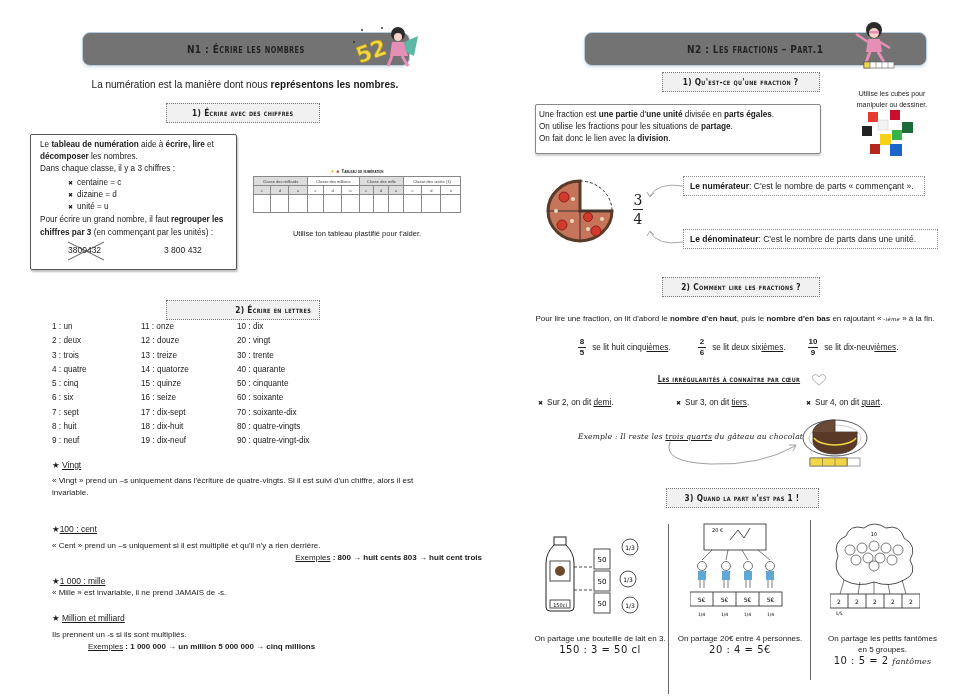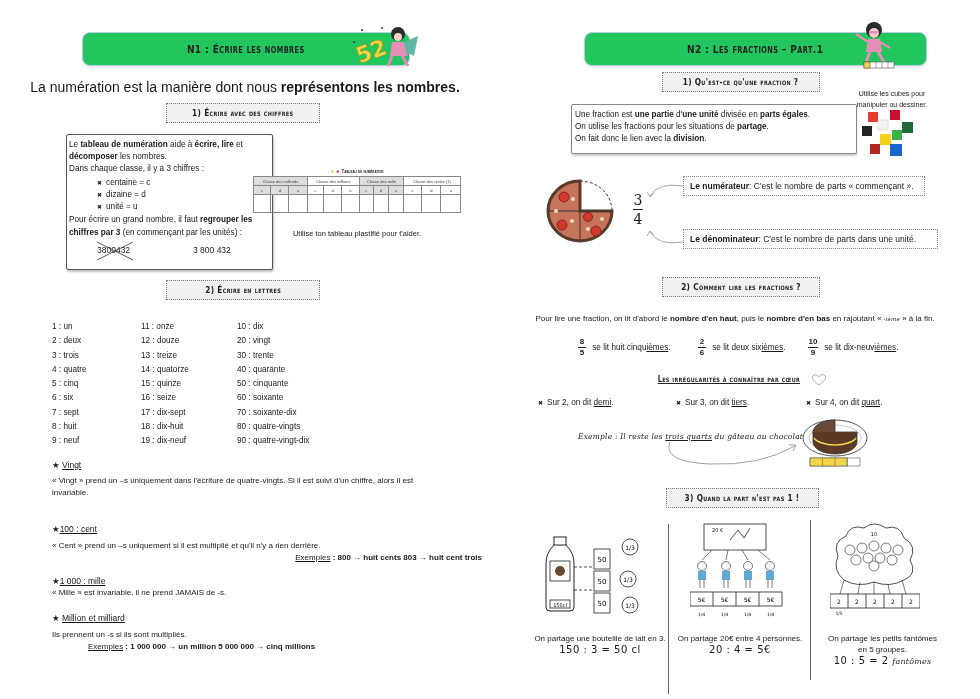--- a/index.html
+++ b/index.html
@@ -4,42 +4,42 @@
 <style>
   * { box-sizing: border-box; margin: 0; padding: 0; }
   html, body { width: 980px; height: 699px; background: #ffffff; overflow: hidden; }
   body { font-family: "Liberation Sans", sans-serif; color: #1a1a1a; position: relative; font-size: 8.5px; }
   .page { position: absolute; top: 0; height: 699px; }
   .page-left { left: 0; width: 490px; }
   .page-right { left: 490px; width: 490px; }
 
   .title-bar {
     position: absolute; height: 34px; border: 1px solid #b9cde0; border-radius: 8px;
-    background: #22c55e; box-shadow: 0 2px 3px rgba(150,170,190,0.25);
+    background: #737373; box-shadow: 0 2px 3px rgba(150,170,190,0.25);
     display: flex; align-items: center; justify-content: center;
   }
   .title-text {
     font-family: "DejaVu Sans", sans-serif; font-weight: bold; font-size: 11px;
     letter-spacing: 0.5px; font-variant: small-caps; color: #222; transform: scaleX(0.82);
   }
   .section-box {
     position: absolute; height: 20px; border: 1px dotted #777; background: #f1f1f1;
     display: flex; align-items: center; justify-content: center;
   }
   .section-text {
     font-family: "DejaVu Sans", sans-serif; font-weight: bold; font-size: 9px;
     font-variant: small-caps; letter-spacing: 0.4px; color: #222; transform: scaleX(0.82); white-space: nowrap;
   }
   .abs { position: absolute; }
   b { font-weight: bold; }
   .u { text-decoration: underline; }
 
   .rough-box {
     position: absolute; border: 1.2px solid #555; border-radius: 2px;
-    box-shadow: 1px 2px 2px rgba(0,0,0,0.25); background: #fff; margin-left: 36px;
+    box-shadow: 1px 2px 2px rgba(0,0,0,0.25); background: #fff;
   }
   .line { font-size: 8.2px; line-height: 12px; white-space: nowrap; }
   .bullet::before { content: "\2716"; font-size: 6px; margin-right: 4px; }
 
   .num-table { border-collapse: collapse; font-size: 4px; }
   .num-table td, .num-table th { border: 0.6px solid #888; text-align: center; color: #444; font-weight: normal; }
   .num-table th { background: #ddd; height: 9px; }
   .num-table th.w { background: #fff; }
   .num-table td.cl { height: 9px; }
   .num-table td.big { height: 18px; }
@@ -77,29 +77,29 @@
     <circle cx="48" cy="12" r="7" fill="#2b2b2b"></circle>
     <circle cx="48" cy="15" r="4" fill="#f4d2c6"></circle>
     <path d="M42 20 L54 20 L58 34 L40 34 Z" fill="#e58fb7"></path>
     <path d="M54 20 L68 14 L64 34 L56 30 Z" fill="#5fb7a6"></path>
     <path d="M42 34 L38 44 M52 34 L58 44" stroke="#e58fb7" stroke-width="3"></path>
     <circle cx="12" cy="8" r="1" fill="#333"></circle>
       <circle cx="32" cy="6" r="1" fill="#333"></circle>
       <circle cx="4" cy="20" r="1" fill="#333"></circle>
   </svg>
 
-  <div class="abs" style="left:0; width:490px; top:79px; text-align:center; font-size:14px;">
+  <div class="abs" style="left:0; width:490px; top:79px; text-align:center; font-size:10px;">
     <span>La numération est la manière dont nous </span><b>représentons les nombres.</b>
   </div>
 
   <div class="section-box" style="left:166px; top:103px; width:154px;">
     <span class="section-text">1)  Écrire avec des chiffres</span>
   </div>
 
-  <div class="rough-box" style="left:30px; top:134px; width:207px; height:136px; padding:4px 2px;">
+  <div class="rough-box" style="left:30px; top:134px; width:207px; height:136px; padding:4px 9px;">
     <div class="line">
       <span>Le </span><b>tableau de numération</b><span> aide à </span><b>écrire, lire</b><span> et</span>
     </div>
     <div class="line">
       <b>décomposer</b><span> les nombres.</span>
     </div>
     <div class="line">Dans chaque classe, il y a 3 chiffres :</div>
     <div class="line bullet" style="padding-left:28px; margin-top:2px;">centaine = c</div>
     <div class="line bullet" style="padding-left:28px;">dizaine = d</div>
     <div class="line bullet" style="padding-left:28px;">unité = u</div>
@@ -157,21 +157,21 @@
             <td class="big"></td>
         <td class="big sep"></td>
             <td class="big"></td>
             <td class="big"></td>
       </tr>
     </tbody>
       </table>
   </div>
   <div class="abs" style="left:253px; width:208px; top:229px; text-align:center; font-size:7.5px;">Utilise ton tableau plastifié pour t'aider.</div>
 
-  <div class="section-box" style="left:166px; top:280px; width:154px;">
+  <div class="section-box" style="left:166px; top:300px; width:154px;justify-content:flex-end;">
     <span class="section-text">2)  Écrire en lettres</span>
   </div>
 
   <div class="words-col" style="left:52px;">
     <div>1 : un</div>
       <div>2 : deux</div>
       <div>3 : trois</div>
     <div>4 : quatre</div>
       <div>5 : cinq</div>
       <div>6 : six</div>

